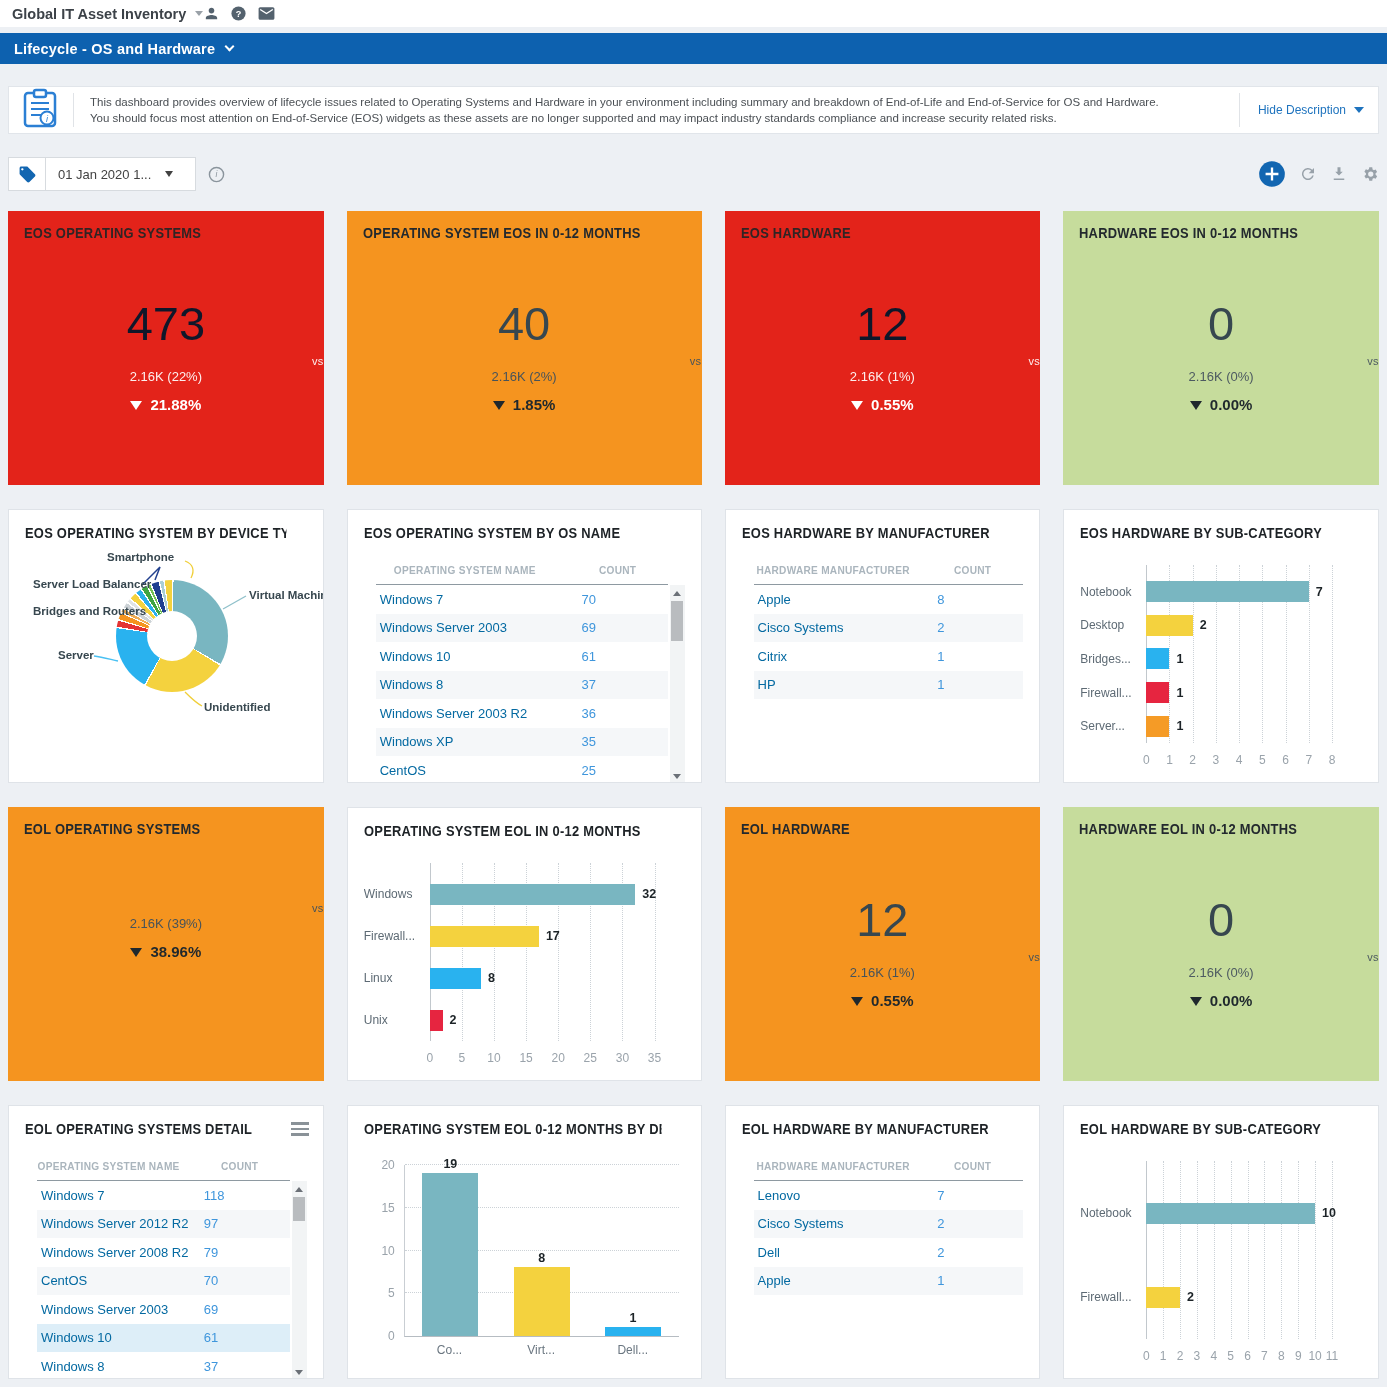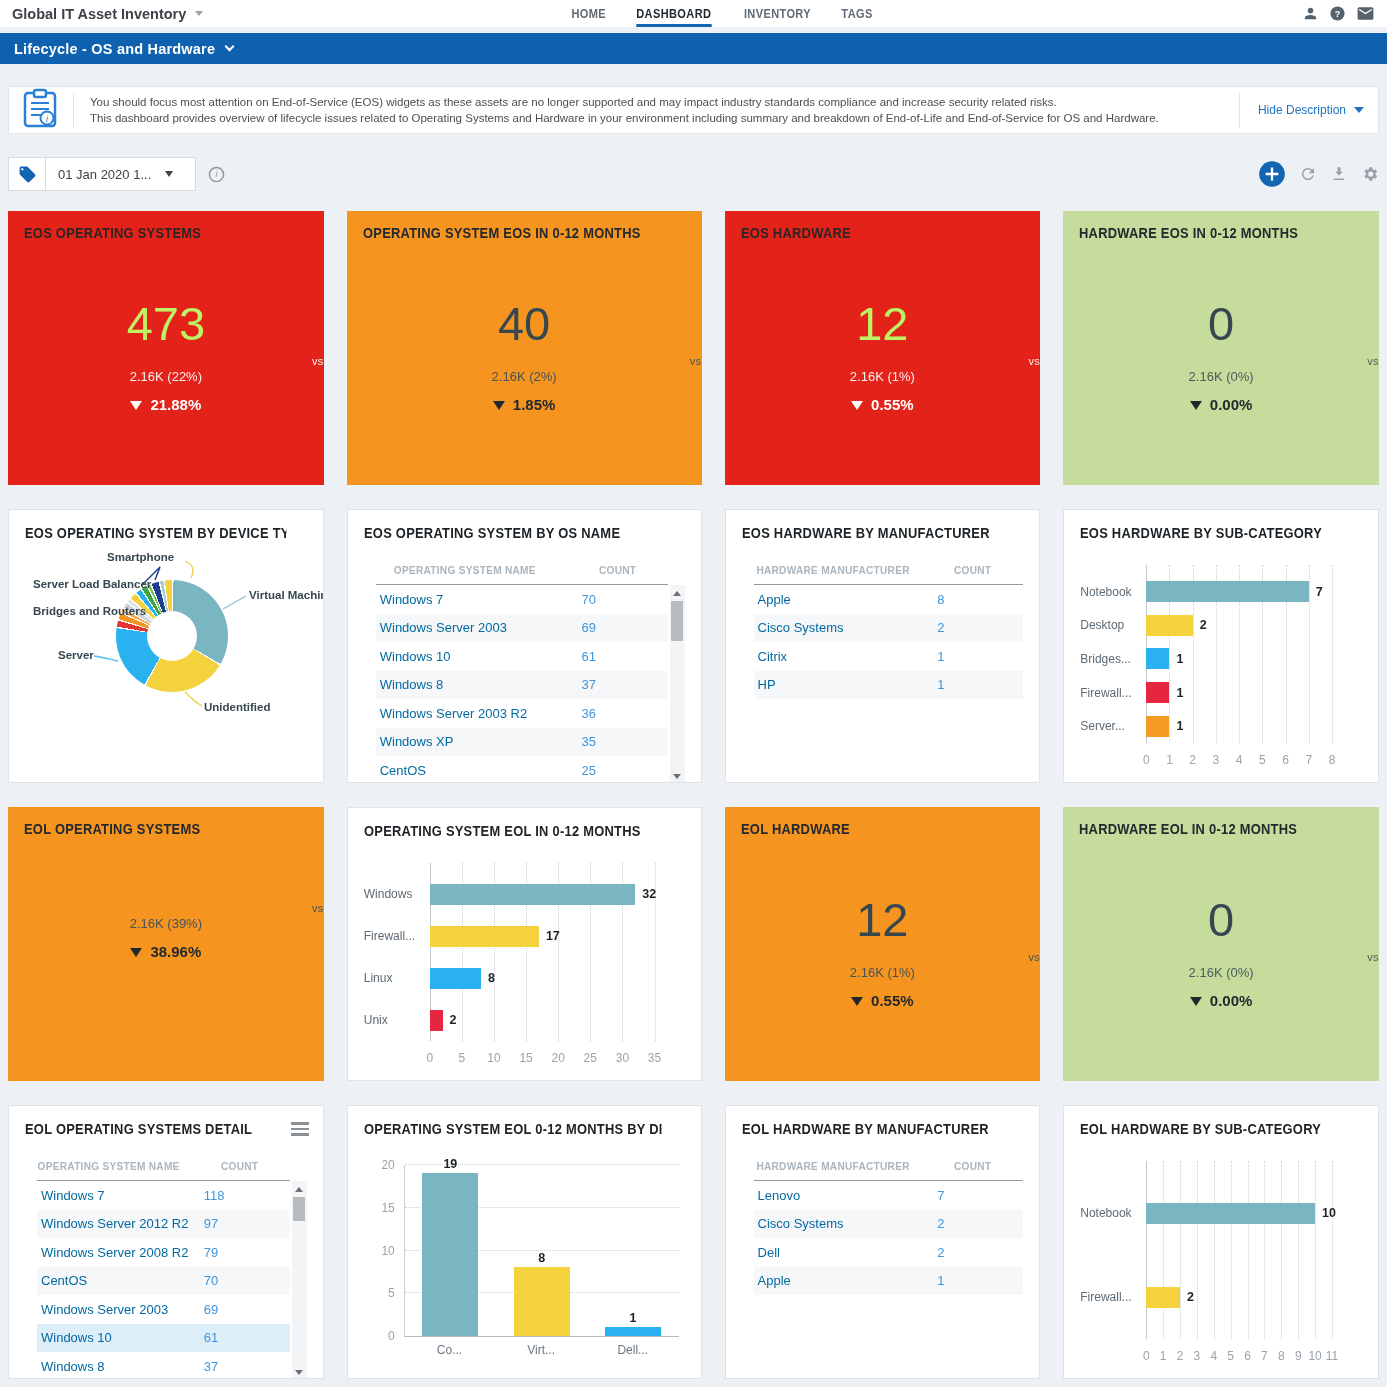--- a/index.html
+++ b/index.html
@@ -45,21 +45,21 @@
   .panel-title { color:#1d2226; max-width:108%; overflow:hidden; }
   
   .tile { padding:13px 16px; cursor:pointer; }
   .t-red   { background:#e3231a; }
   .t-orange{ background:#f5941f; }
   .t-green { background:#c6dc9c; }
   .t-red .kpi-title { color:#312424; }
   .t-orange .kpi-title, .t-green .kpi-title { color:#23292e; }
   .kpi-body { position:absolute; top:88px; left:0; right:0; text-align:center; }
   .kpi-value { font-size:47px; font-weight:normal; line-height:1.05; }
-  .t-red .kpi-value { color:#bef264; }
+  .t-red .kpi-value { color:#0f172a; }
   .t-orange .kpi-value, .t-green .kpi-value { color:#37474f; }
   .kpi-vs { font-size:11px; margin-top:7px; letter-spacing:.4px;text-align:right; }
   .kpi-base { font-size:13px; margin-top:2px; }
   .t-red .kpi-vs, .t-red .kpi-base { color:rgba(255,255,255,.93); }
   .t-orange .kpi-vs, .t-orange .kpi-base { color:#47535a; }
   .t-green .kpi-vs, .t-green .kpi-base { color:#4d5a61; }
   .kpi-delta { margin-top:12px; font-size:15px; font-weight:bold; }
   .t-red .kpi-delta { color:#fff; }
   .t-orange .kpi-delta, .t-green .kpi-delta { color:#1f282d; }
   .tri { display:inline-block; width:0; height:0; border-left:6px solid transparent; border-right:6px solid transparent; border-top:9px solid currentColor; margin-right:8px; }
@@ -113,26 +113,20 @@
   .dlines { position:absolute; left:0; top:0; pointer-events:none; }
 </style>
 </head>
 <body>
 
 <div class="topbar">
   <div class="app-title">
     <span>Global IT Asset Inventory</span>
     <span class="caret-sm"></span>
   </div>
-  <div class="nav">
-    <span class="nav-item">HOME</span>
-    <span class="nav-item active">DASHBOARD</span>
-    <span class="nav-item">INVENTORY</span>
-    <span class="nav-item">TAGS</span>
-  </div>
   <div class="top-icons">
     <span>
         <svg viewBox="0 0 24 24" width="17" height="17">
           <path fill="#54626e" d="M12 12c2.2 0 4-1.8 4-4s-1.8-4-4-4-4 1.8-4 4 1.8 4 4 4zm0 2c-2.7 0-8 1.3-8 4v2h16v-2c0-2.7-5.3-4-8-4z"></path>
         </svg>
       </span>
     <span>
         <svg viewBox="0 0 24 24" width="17" height="17">
           <circle cx="12" cy="12" r="10" fill="#54626e"></circle>
           <text x="12" y="16.5" text-anchor="middle" font-size="13" fill="#fff" font-weight="bold">?</text>
@@ -158,22 +152,22 @@
       <rect x="11" y="2" width="12" height="7" rx="2" fill="#fff" stroke="#2b7fd4" stroke-width="2.5"></rect>
       <line x1="8" y1="15" x2="26" y2="15" stroke="#2b7fd4" stroke-width="2"></line>
       <line x1="8" y1="21" x2="26" y2="21" stroke="#2b7fd4" stroke-width="2"></line>
       <line x1="8" y1="27" x2="18" y2="27" stroke="#2b7fd4" stroke-width="2"></line>
       <circle cx="24" cy="30" r="6.5" fill="#fff" stroke="#2b7fd4" stroke-width="2"></circle>
       <text x="24" y="33.5" font-size="9" font-style="italic" fill="#2b7fd4" text-anchor="middle">i</text>
     </svg>
   </span>
   <span class="desc-divider"></span>
   <div class="desc-text">
+    <div>This dashboard provides overview of lifecycle issues related to Operating Systems and Hardware in your environment including summary and breakdown of End-of-Life and End-of-Service for OS and Hardware.</div>
     <div>You should focus most attention on End-of-Service (EOS) widgets as these assets are no longer supported and may impact industry standards compliance and increase security related risks.</div>
-    <div>This dashboard provides overview of lifecycle issues related to Operating Systems and Hardware in your environment including summary and breakdown of End-of-Life and End-of-Service for OS and Hardware.</div>
   </div>
   <div class="hide-desc">
     <span>Hide Description</span>
     <span class="caret-blue"></span>
   </div>
 </div>
 
 <div class="toolbar">
   <div class="tag-btn">
     <svg viewBox="0 0 24 24" width="19" height="19">

